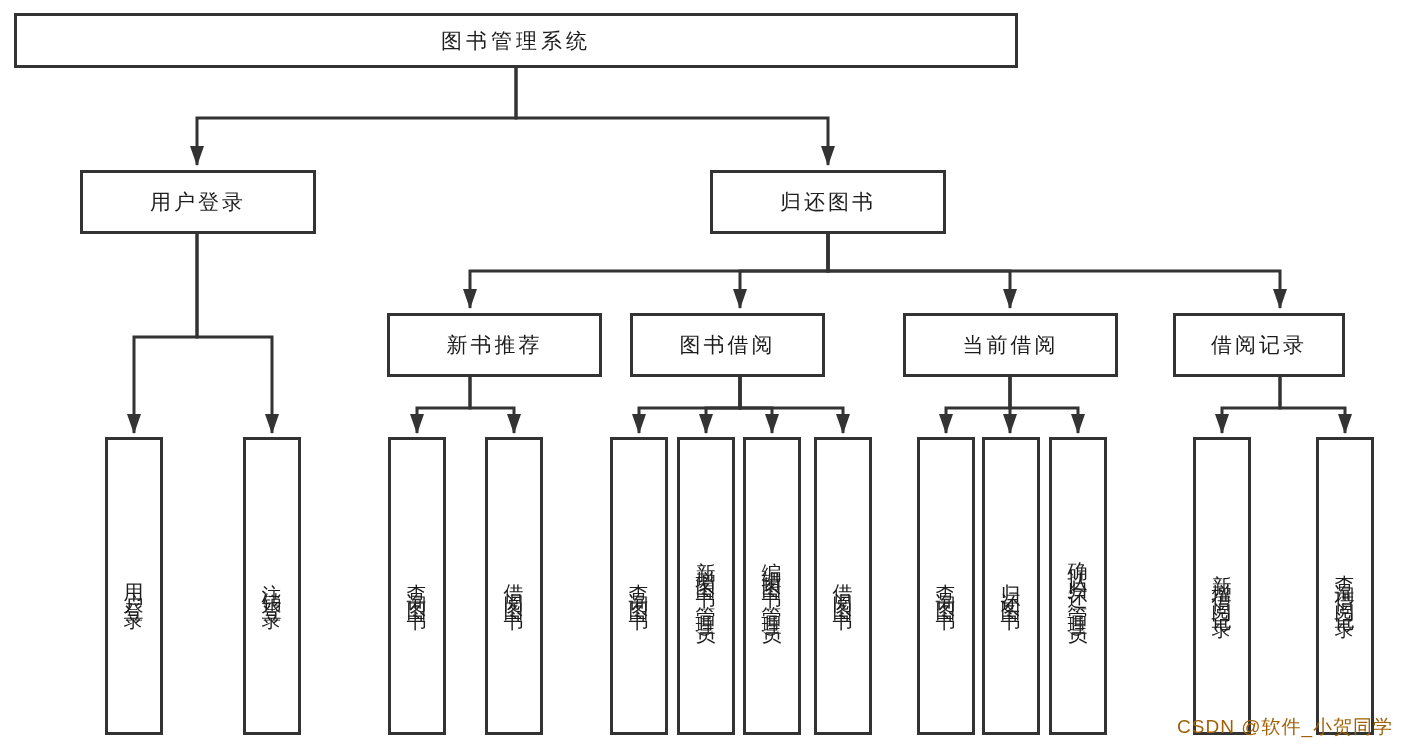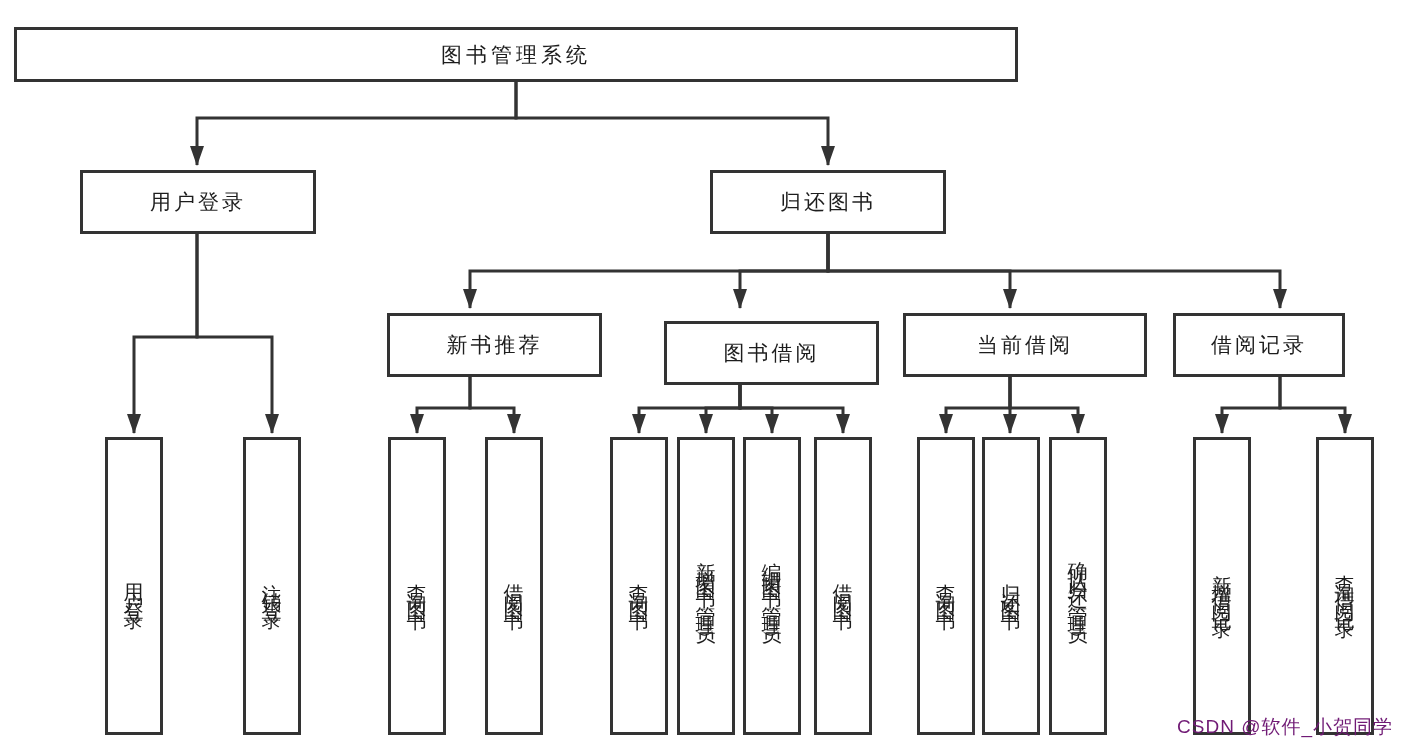--- a/index.html
+++ b/index.html
@@ -40,21 +40,21 @@
     font-size: 20px;
     letter-spacing: 9px;
     line-height: 52px;
   }
   .watermark {
     position: absolute;
     right: 12px;
     bottom: 7px;
     font-size: 19px;
     letter-spacing: 1px;
-    color: #701a75;
+    color: #a16207;
     z-index: 5;
     white-space: nowrap;
   }
 </style>
 </head>
 <body>
 
 <div class="canvas">
 
   <svg class="connectors" viewBox="0 0 1405 747" xmlns="http://www.w3.org/2000/svg">
@@ -86,28 +86,28 @@
 
       <path d="M1010,377 V408 H946 V433" marker-end="url(#arrowhead)"></path>
       <path d="M1010,377 V433" marker-end="url(#arrowhead)"></path>
       <path d="M1010,377 V408 H1078 V433" marker-end="url(#arrowhead)"></path>
 
       <path d="M1280,377 V408 H1222 V433" marker-end="url(#arrowhead)"></path>
       <path d="M1280,377 V408 H1345 V433" marker-end="url(#arrowhead)"></path>
     </g>
   </svg>
 
-  <div class="node hnode" style="left:14px; top:13px; width:1004px; height:55px; letter-spacing:4px;margin-top:14px;">图书管理系统</div>
+  <div class="node hnode" style="left:14px; top:13px; width:1004px; height:55px; letter-spacing:4px;">图书管理系统</div>
 
   <div class="node hnode" style="left:80px; top:170px; width:236px; height:64px;">用户登录</div>
   <div class="node hnode" style="left:710px; top:170px; width:236px; height:64px;">归还图书</div>
 
   <div class="node hnode" style="left:363px; top:313px; width:215px; height:64px;margin-left:24px;">新书推荐</div>
-  <div class="node hnode" style="left:664px; top:313px; width:215px; height:64px;margin-top:8px;">图书借阅</div>
-  <div class="node hnode" style="left:903px; top:313px; width:244px; height:64px;">当前借阅</div>
+  <div class="node hnode" style="left:630px; top:313px; width:195px; height:64px;">图书借阅</div>
+  <div class="node hnode" style="left:903px; top:313px; width:215px; height:64px;">当前借阅</div>
   <div class="node hnode" style="left:1173px; top:313px; width:172px; height:64px;">借阅记录</div>
 
   <div class="node vnode" style="left:105px; top:437px; width:58px; height:298px;">用户登录</div>
   <div class="node vnode" style="left:243px; top:437px; width:58px; height:298px;">注销登录</div>
 
   <div class="node vnode" style="left:388px; top:437px; width:58px; height:298px;">查询图书</div>
   <div class="node vnode" style="left:485px; top:437px; width:58px; height:298px;">借阅图书</div>
 
   <div class="node vnode" style="left:610px; top:437px; width:58px; height:298px;">查询图书</div>
   <div class="node vnode" style="left:677px; top:437px; width:58px; height:298px;">新增图书（管理员）</div>

